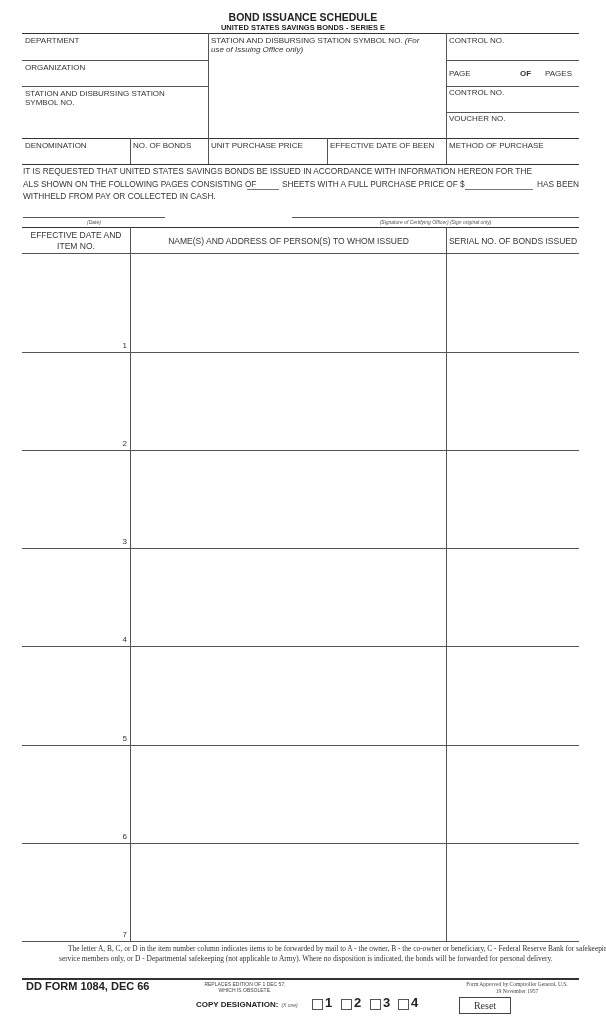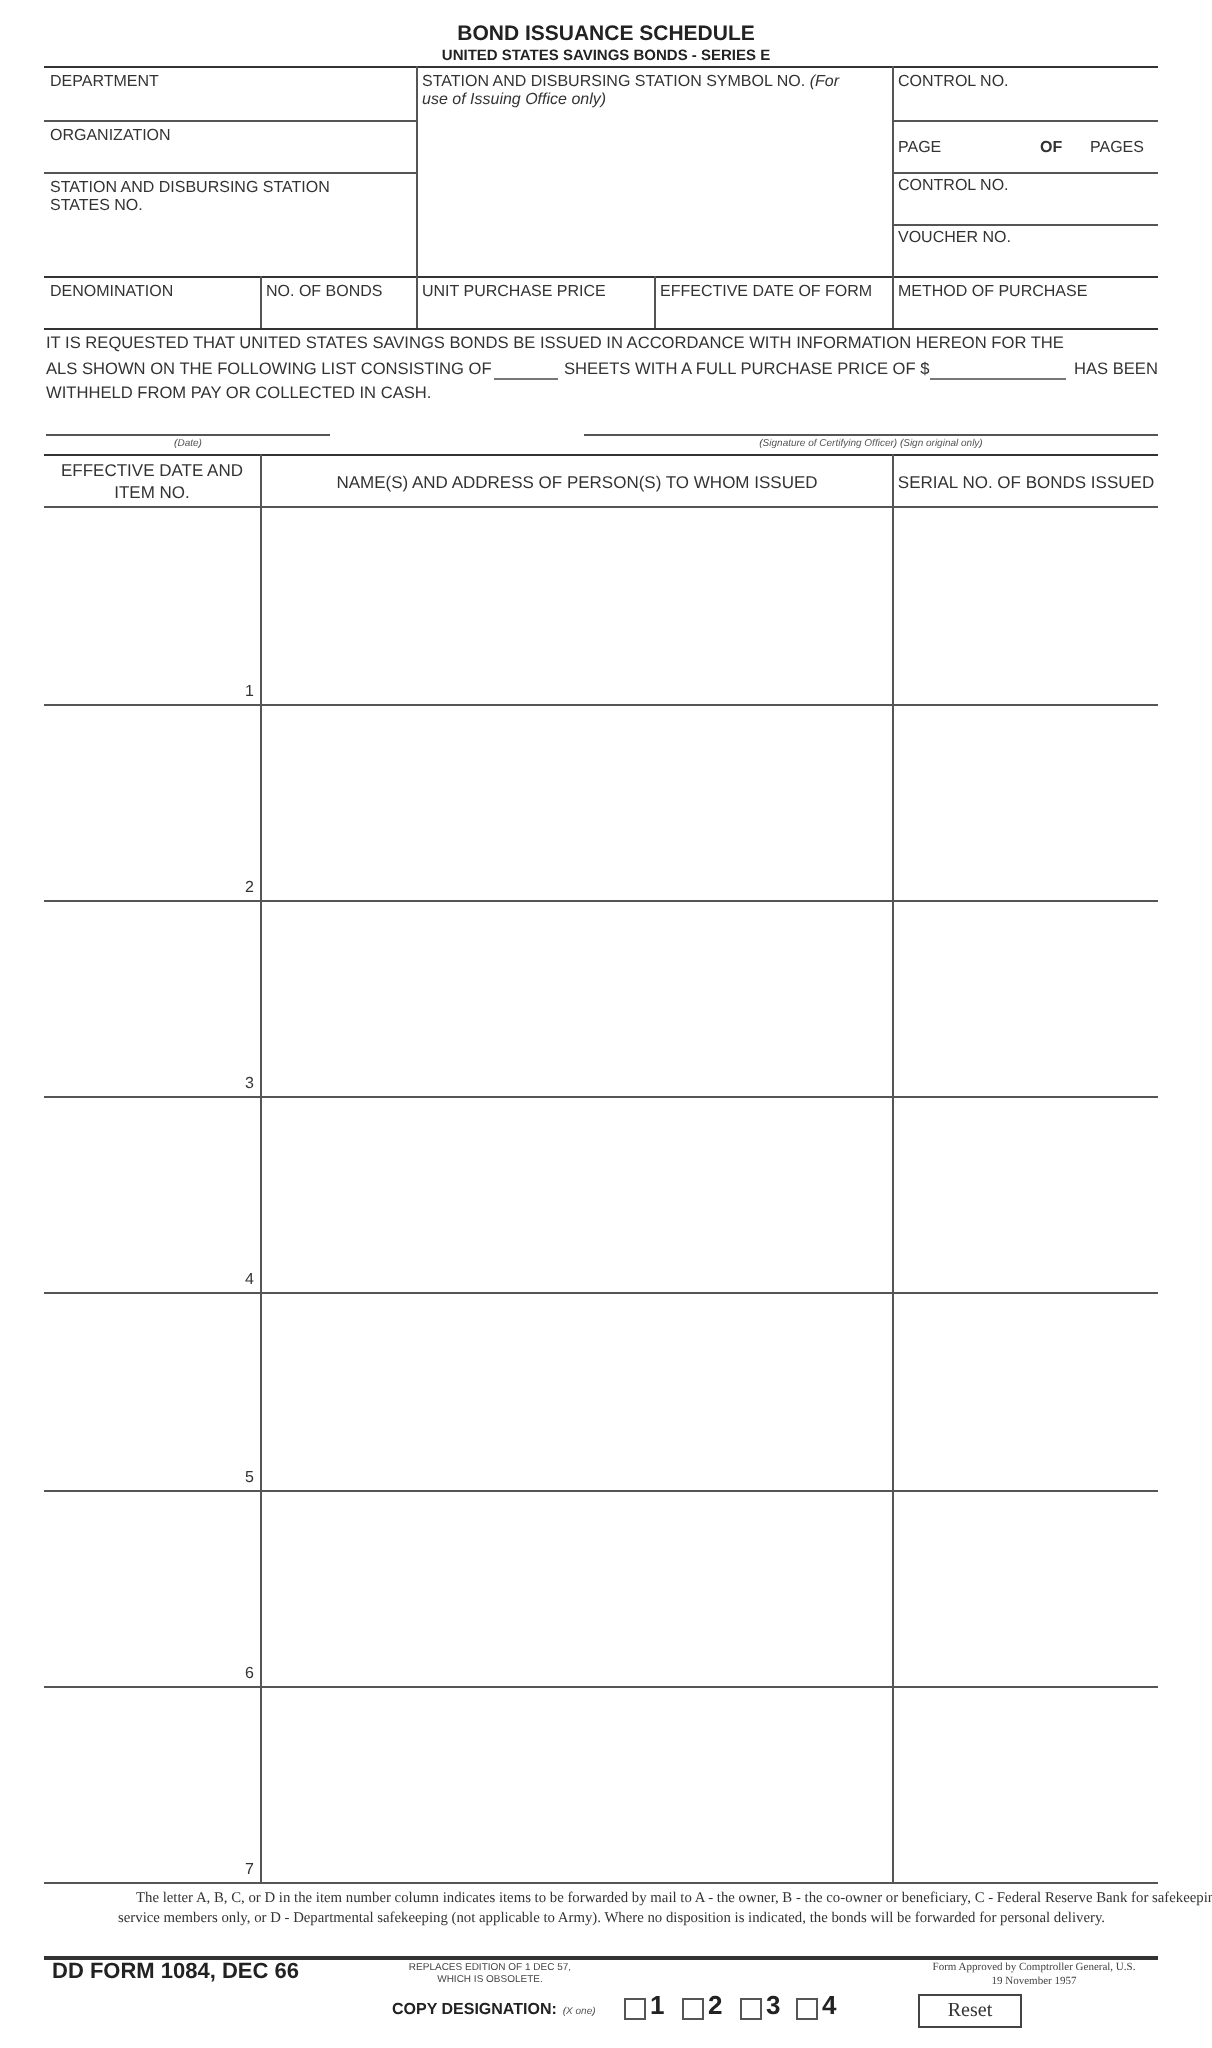--- a/index.html
+++ b/index.html
@@ -47,21 +47,21 @@
 <div class="hl thick" style="left:22px;width:557px;top:138px;"></div>
 
 <div class="cell" style="left:22px;top:34px;width:186px;height:26px;">
   <div class="lbl" style="left:3px;top:2px;">DEPARTMENT</div>
 </div>
 <div class="cell" style="left:22px;top:61px;width:186px;height:25px;">
   <div class="lbl" style="left:3px;top:2px;">ORGANIZATION</div>
 </div>
 <div class="cell" style="left:22px;top:87px;width:186px;height:51px;">
   <div class="lbl" style="left:3px;top:2px;">STATION AND DISBURSING STATION</div>
-  <div class="lbl" style="left:3px;top:11px;">STATES NO.</div>
+  <div class="lbl" style="left:3px;top:11px;">SYMBOL NO.</div>
 </div>
 <div class="cell" style="left:209px;top:34px;width:237px;height:104px;">
   <div class="lbl" style="left:2px;top:2px;">
     <span>STATION AND DISBURSING STATION SYMBOL NO.</span>
     <i>(For</i>
   </div>
   <div class="lbl" style="left:2px;top:11px;"><i>use of Issuing Office only)</i></div>
 </div>
 <div class="cell" style="left:447px;top:34px;width:132px;height:26px;">
   <div class="lbl" style="left:2px;top:2px;">CONTROL NO.</div>
@@ -87,28 +87,28 @@
 <div class="cell" style="left:22px;top:139px;width:108px;height:25px;">
   <div class="lbl" style="left:3px;top:2px;">DENOMINATION</div>
 </div>
 <div class="cell" style="left:131px;top:139px;width:77px;height:25px;">
   <div class="lbl" style="left:2px;top:2px;">NO. OF BONDS</div>
 </div>
 <div class="cell" style="left:209px;top:139px;width:118px;height:25px;">
   <div class="lbl" style="left:2px;top:2px;">UNIT PURCHASE PRICE</div>
 </div>
 <div class="cell" style="left:328px;top:139px;width:118px;height:25px;">
-  <div class="lbl" style="left:2px;top:2px;">EFFECTIVE DATE OF FORM</div>
+  <div class="lbl" style="left:2px;top:2px;">EFFECTIVE DATE OF BEEN</div>
 </div>
 <div class="cell" style="left:447px;top:139px;width:132px;height:25px;">
   <div class="lbl" style="left:2px;top:2px;">METHOD OF PURCHASE</div>
 </div>
 
 <div class="req" style="top:166px;">IT IS REQUESTED THAT UNITED STATES SAVINGS BONDS BE ISSUED IN ACCORDANCE WITH INFORMATION HEREON FOR THE</div>
-<div class="req" style="top:179px;">ALS SHOWN ON THE FOLLOWING LIST CONSISTING OF</div>
+<div class="req" style="top:179px;">ALS SHOWN ON THE FOLLOWING PAGES CONSISTING OF</div>
 <div class="blank" style="left:247px;width:32px;top:189px;"></div>
 <input class="field" style="left: 247px; top: 178px; width: 32px; height: 11px;" value="">
 <div class="req" style="left:282px;top:179px;">SHEETS WITH A FULL PURCHASE PRICE OF $</div>
 <div class="blank" style="left:465px;width:68px;top:189px;"></div>
 <input class="field" style="left: 465px; top: 178px; width: 68px; height: 11px;" value="">
 <div class="req" style="left:537px;top:179px;">HAS BEEN</div>
 <div class="req" style="top:191px;">WITHHELD FROM PAY OR COLLECTED IN CASH.</div>
 
 <div class="blank" style="left:23px;width:142px;top:217px;border-top-color:#555;"></div>
 <input class="field" style="left: 23px; top: 205px; width: 142px; height: 11px;">

